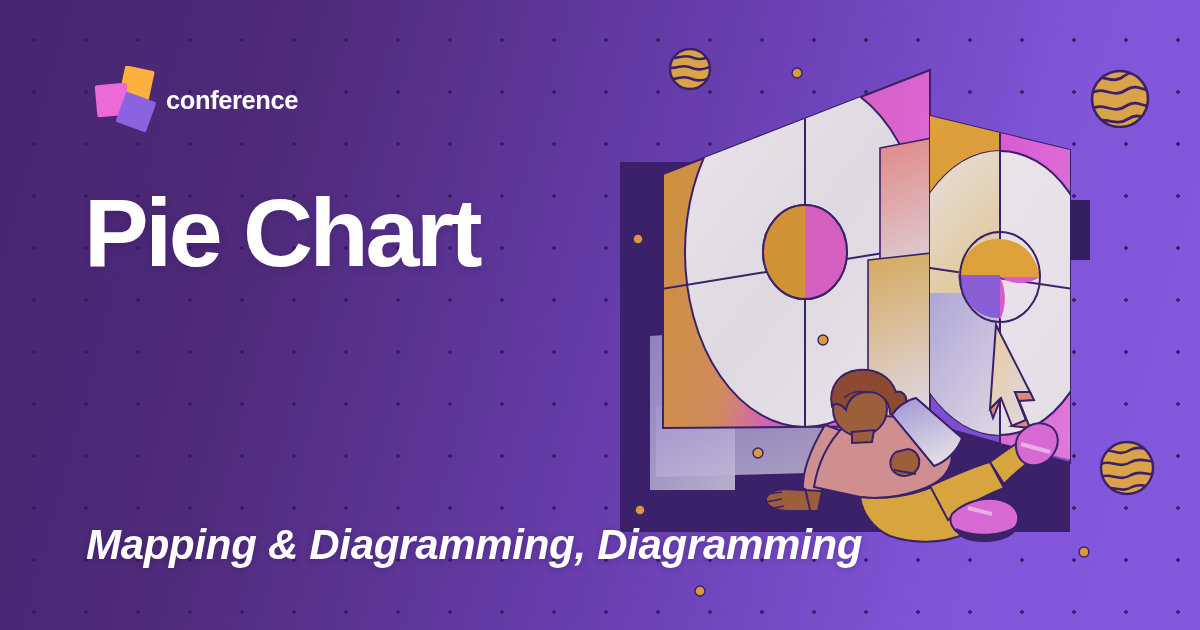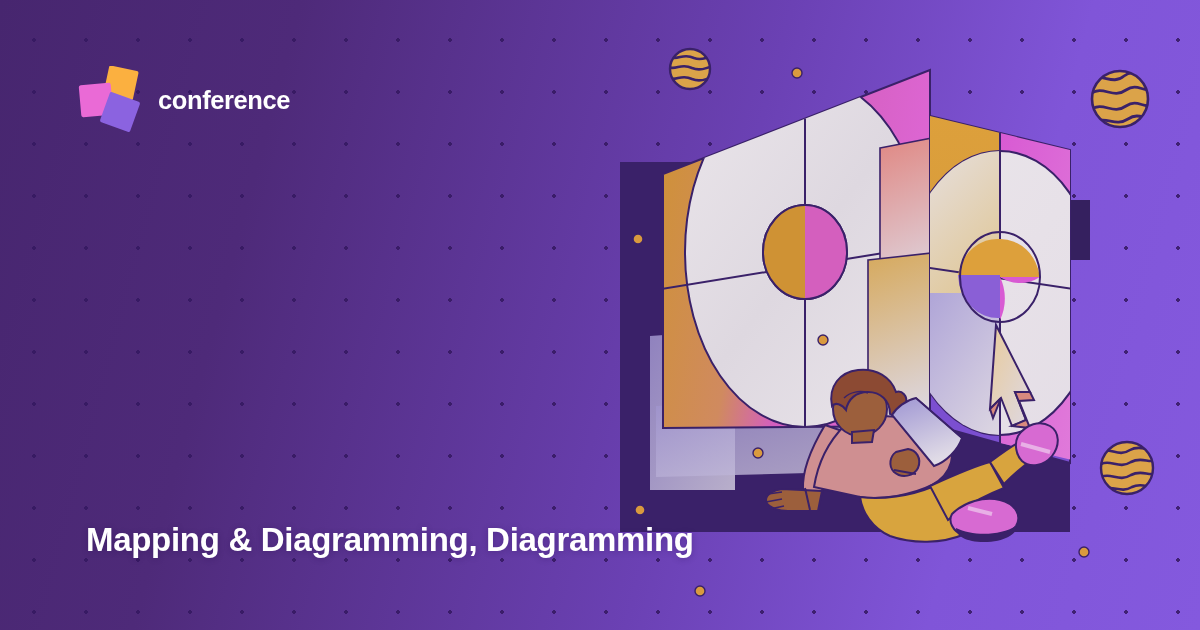--- a/index.html
+++ b/index.html
@@ -21,22 +21,22 @@
     background-image:radial-gradient(circle, rgba(52,24,96,.85) 1.6px, rgba(52,24,96,0) 1.9px);
     background-size:52px 52px;
     background-position:8px 14px;
     pointer-events:none;
   }
   
   #illo { position:absolute; left:560px; top:0; width:640px; height:630px; }
   #illo svg { display:block; width:100%; height:100%; }
   
   #logo {
-    position:absolute; left:78px; top:66px;
-    display:flex; align-items:center; gap:12px;
+    position:absolute; left:94px; top:66px;
+    display:flex; align-items:center; gap:4px;
     z-index:40;
   }
   #logo .mark { position:relative; width:68px; height:70px; }
   #logo .mark svg { display:block; }
   #logo .wordmark {
     color:#fff; font-size:25.5px; font-weight:700;
     line-height:1.06; letter-spacing:-.4px;
   }
   
   #headline {
@@ -49,25 +49,26 @@
     letter-spacing:-3.4px;
     text-shadow:0 2px 10px rgba(40,14,80,.25);
     max-width:560px;
   }
   #headline .l2 { display:block; }
   
   #subtitle {
     position:absolute; left:86px; top:521px;
     z-index:40;
     color:#fff;
-    font-size:33px;
+    font-size:42px;
     font-weight:600;
     letter-spacing:-.3px;
     white-space:nowrap;
     text-shadow:0 1px 6px rgba(40,14,80,.3);
+    font-style:italic;
   }
 </style>
 </head>
 <body>
 
 <div id="stage">
 
   <div class="dotgrid"></div>
 
   <div id="illo">
@@ -298,17 +299,18 @@
         <rect x="2" y="18" width="32" height="32" rx="2" fill="#ea6ad6" transform="rotate(-5 18 34)"></rect>
         <rect x="26" y="30" width="32" height="32" rx="2" fill="#8b63e0" transform="rotate(20 42 46)"></rect>
       </svg>
     </div>
     <div class="wordmark">
       <div>conference</div>
     </div>
   </div>
 
   <h1 id="headline">
+    <span class="l1">Pie Chart</span>
   </h1>
 
   <div id="subtitle">Mapping &amp; Diagramming, Diagramming</div>
 
 </div>
 
 </body></html>

